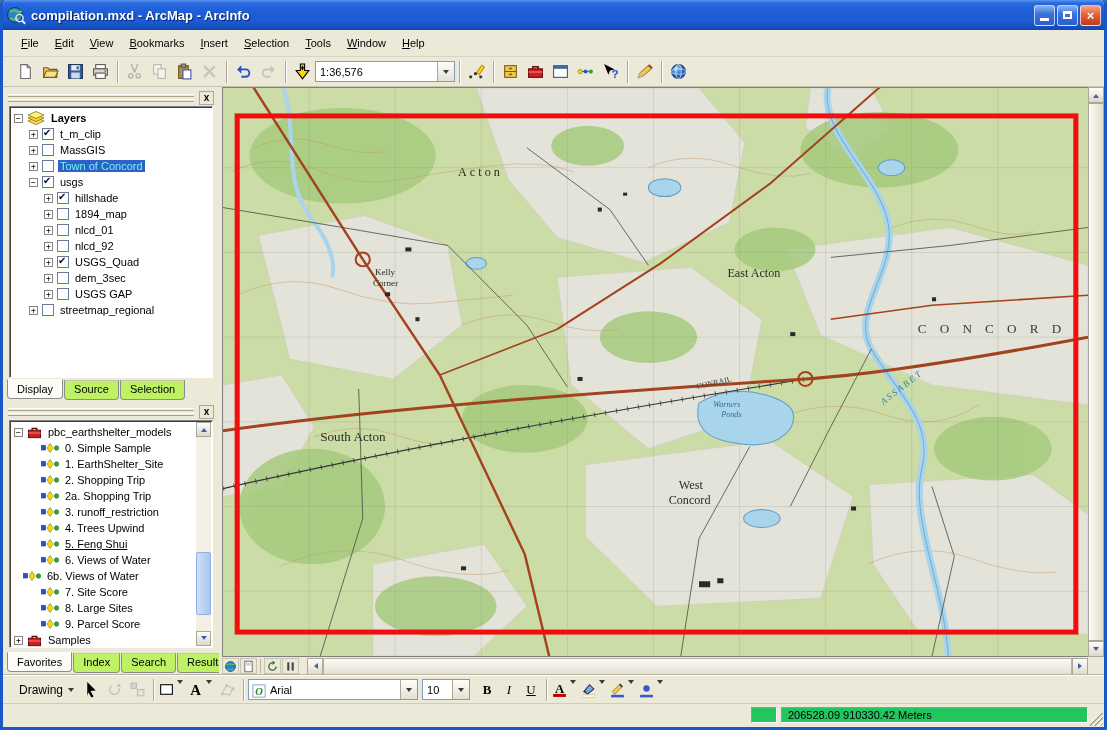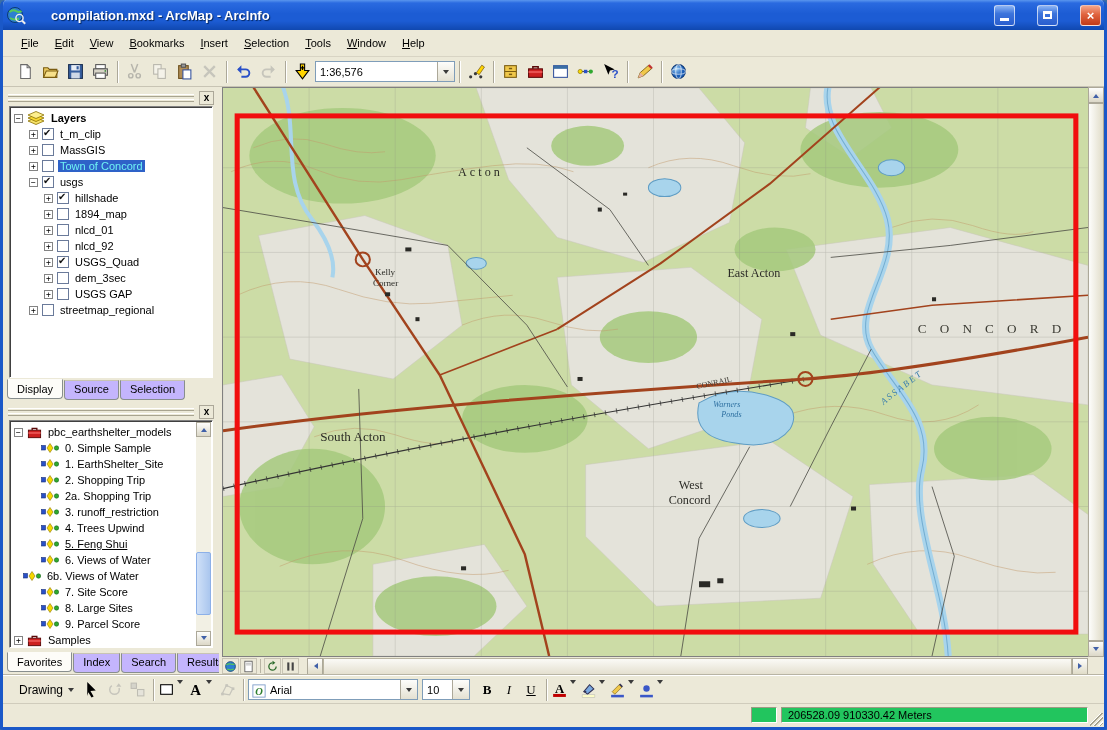--- a/index.html
+++ b/index.html
@@ -3,21 +3,21 @@
 <meta charset="utf-8">
 <style>
   html,body{margin:0;padding:0;background:#3a6ea5;}
   *{box-sizing:border-box;}
   .window{position:relative;width:1107px;height:730px;background:#ece9d8;
     border:3px solid #1a58c8;border-top:0;border-radius:6px 6px 3px 3px;overflow:hidden;
     font-family:"Liberation Sans",sans-serif;font-size:11px;color:#000;}
   
   .titlebar{position:absolute;left:-3px;right:-3px;top:0;height:30px;
     background:linear-gradient(180deg,#5a96ee 0%,#2a6ae0 10%,#1c5cd4 45%,#1c5cd4 70%,#1048b0 100%);
-    border-radius:6px 6px 0 0;display:flex;align-items:center;padding:0 6px;gap:20px;}
+    border-radius:6px 6px 0 0;display:flex;align-items:center;padding:0 6px;}
   .title-text{color:#fff;font-weight:bold;font-size:13px;text-shadow:1px 1px 1px #00245e;margin-left:5px;flex:1;}
   .title-icon svg{width:20px;height:20px;display:block;}
   .tb-ctl{width:21px;height:21px;margin-left:2px;border:1px solid #ffffffaa;border-radius:3px;
     display:flex;align-items:center;justify-content:center;color:#fff;font-weight:bold;
     background:linear-gradient(180deg,#8cb4f4 0%,#3c74dc 40%,#2a5ece 100%);}
   .tb-ctl.close{background:linear-gradient(180deg,#f4a488 0%,#e0633e 45%,#c23a18 100%);}
   .glyph-min{width:9px;height:3px;background:#fff;margin-top:9px;}
   .glyph-max{width:9px;height:8px;border:2px solid #fff;border-top-width:3px;}
   .glyph-x{font-size:13px;line-height:13px;}
   
@@ -49,21 +49,21 @@
   .tree-row{height:16px;display:flex;align-items:center;white-space:nowrap;font-size:11px;}
   .expander{width:9px;height:9px;min-width:9px;border:1px solid #848484;background:#fff;
     font:8px/7px "DejaVu Sans Mono",monospace;text-align:center;margin-right:4px;}
   .exp-spacer{width:13px;min-width:13px;}
   .checkbox{width:12px;height:12px;min-width:12px;border:1px solid #6a7a9a;background:#fff;position:relative;margin-right:4px;}
   .checkbox.checked::after{content:"✔";position:absolute;left:0px;top:-2px;font-size:10px;color:#111;}
   .t-icon{margin-right:4px;display:flex;align-items:center;}
   .tree-label{padding:0 2px;}
   .tree-label.sel{background:#2e62c8;color:#6ef2f4;}
   .tabs{position:absolute;display:flex;gap:1px;}
-  .tab{padding:2px 9px 3px 9px;background:#c4b5fd;border:1px solid #888e8e;border-top:1px solid #c8c4b4;
+  .tab{padding:2px 9px 3px 9px;background:#bef264;border:1px solid #888e8e;border-top:1px solid #c8c4b4;
     border-radius:0 0 4px 4px;font-size:11px;}
   .tab.active{background:#fdfcf8;border-top-color:#fdfcf8;position:relative;top:-1px;padding-top:3px;}
   
   .pscroll{position:absolute;right:1px;top:1px;bottom:1px;width:15px;background:#f2f0e4;}
   .sbtn{position:absolute;left:0;right:0;height:15px;background:linear-gradient(180deg,#fdfdfb,#dcd8c8);
     border:1px solid #aca899;display:flex;align-items:center;justify-content:center;}
   .arr-up2{width:0;height:0;border:3px solid transparent;border-bottom:4px solid #4060a8;margin-bottom:2px;}
   .arr-dn2{width:0;height:0;border:3px solid transparent;border-top:4px solid #4060a8;margin-top:2px;}
   .pthumb{position:absolute;left:0;right:0;background:linear-gradient(90deg,#cfe0f8,#aac6ee);border:1px solid #8cb0e8;border-radius:2px;}
   

